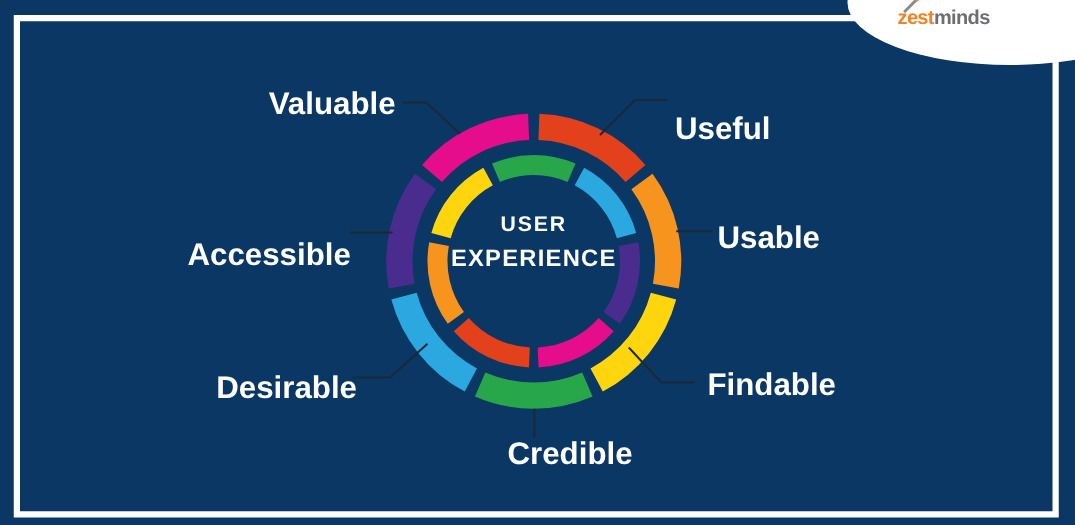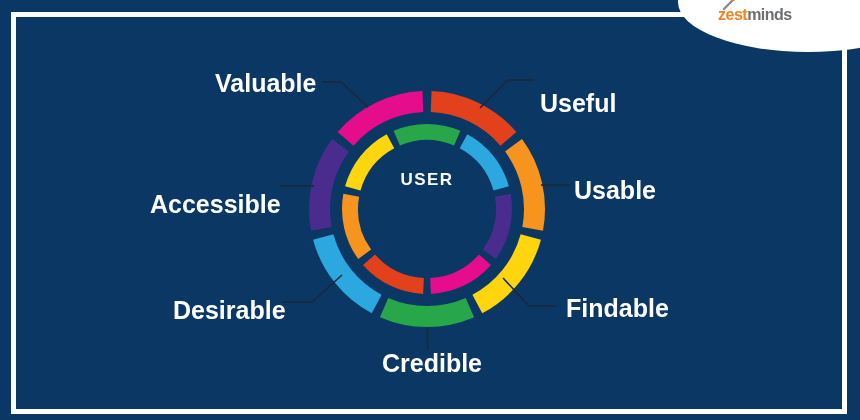--- a/index.html
+++ b/index.html
@@ -27,21 +27,21 @@
   .lbl{
     position:absolute;z-index:3;color:#ffffff;font-weight:bold;font-size:25px;
     white-space:nowrap;
   }
   .lbl-valuable{left:215px;top:69px;text-align:center;}
   .lbl-useful{left:540px;top:73px;margin-top:16px;}
   .lbl-accessible{left:150px;top:167px;margin-top:23px;}
   .lbl-usable{left:574px;top:176px;}
   .lbl-desirable{left:173px;top:296px;}
   .lbl-findable{left:566px;top:294px;}
-  .lbl-credible{left:382px;top:349px;}
+  .lbl-credible{left:406px;top:349px;}
   .center-text{
     position:absolute;left:327px;top:170px;width:200px;z-index:3;
     text-align:center;color:#ffffff;font-weight:bold;
   }
   .center-line1{font-size:17px;letter-spacing:1.5px;}
   .center-line2{font-size:19px;letter-spacing:1px;margin-top:7px;}
 </style>
 </head>
 <body>
 
@@ -70,20 +70,21 @@
     <polyline points="280,186 314,186"></polyline>
     <polyline points="541,185 570,185"></polyline>
     <polyline points="282,302 312,302 342,275"></polyline>
     <polyline points="556,306 529,306 503,278"></polyline>
     <polyline points="427.5,327 427.5,350"></polyline>
   </g>
 </svg>
 
 <div class="center-text">
   <div class="center-line1">USER</div>
+  <div class="center-line2">EXPERIENCE</div>
 </div>
 
 <div class="lbl lbl-valuable">Valuable</div>
 <div class="lbl lbl-useful">Useful</div>
 <div class="lbl lbl-accessible">Accessible</div>
 <div class="lbl lbl-usable">Usable</div>
 <div class="lbl lbl-desirable">Desirable</div>
 <div class="lbl lbl-findable">Findable</div>
 <div class="lbl lbl-credible">Credible</div>
 

